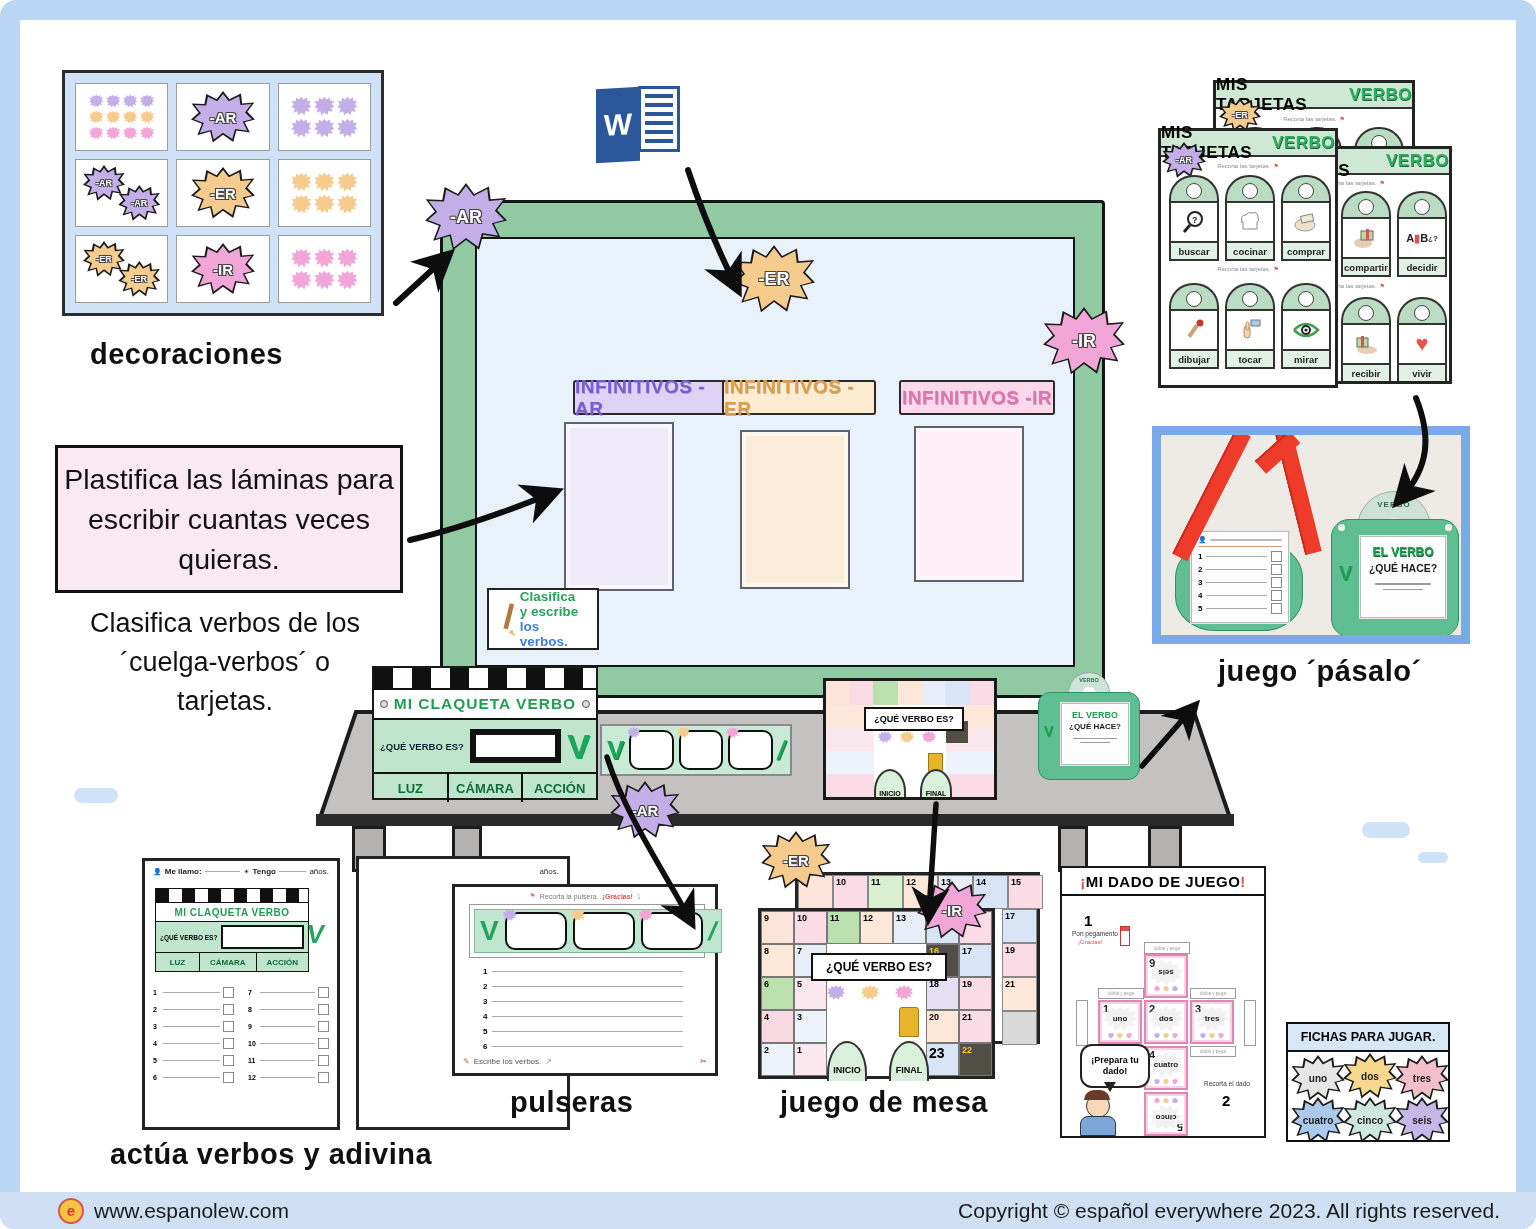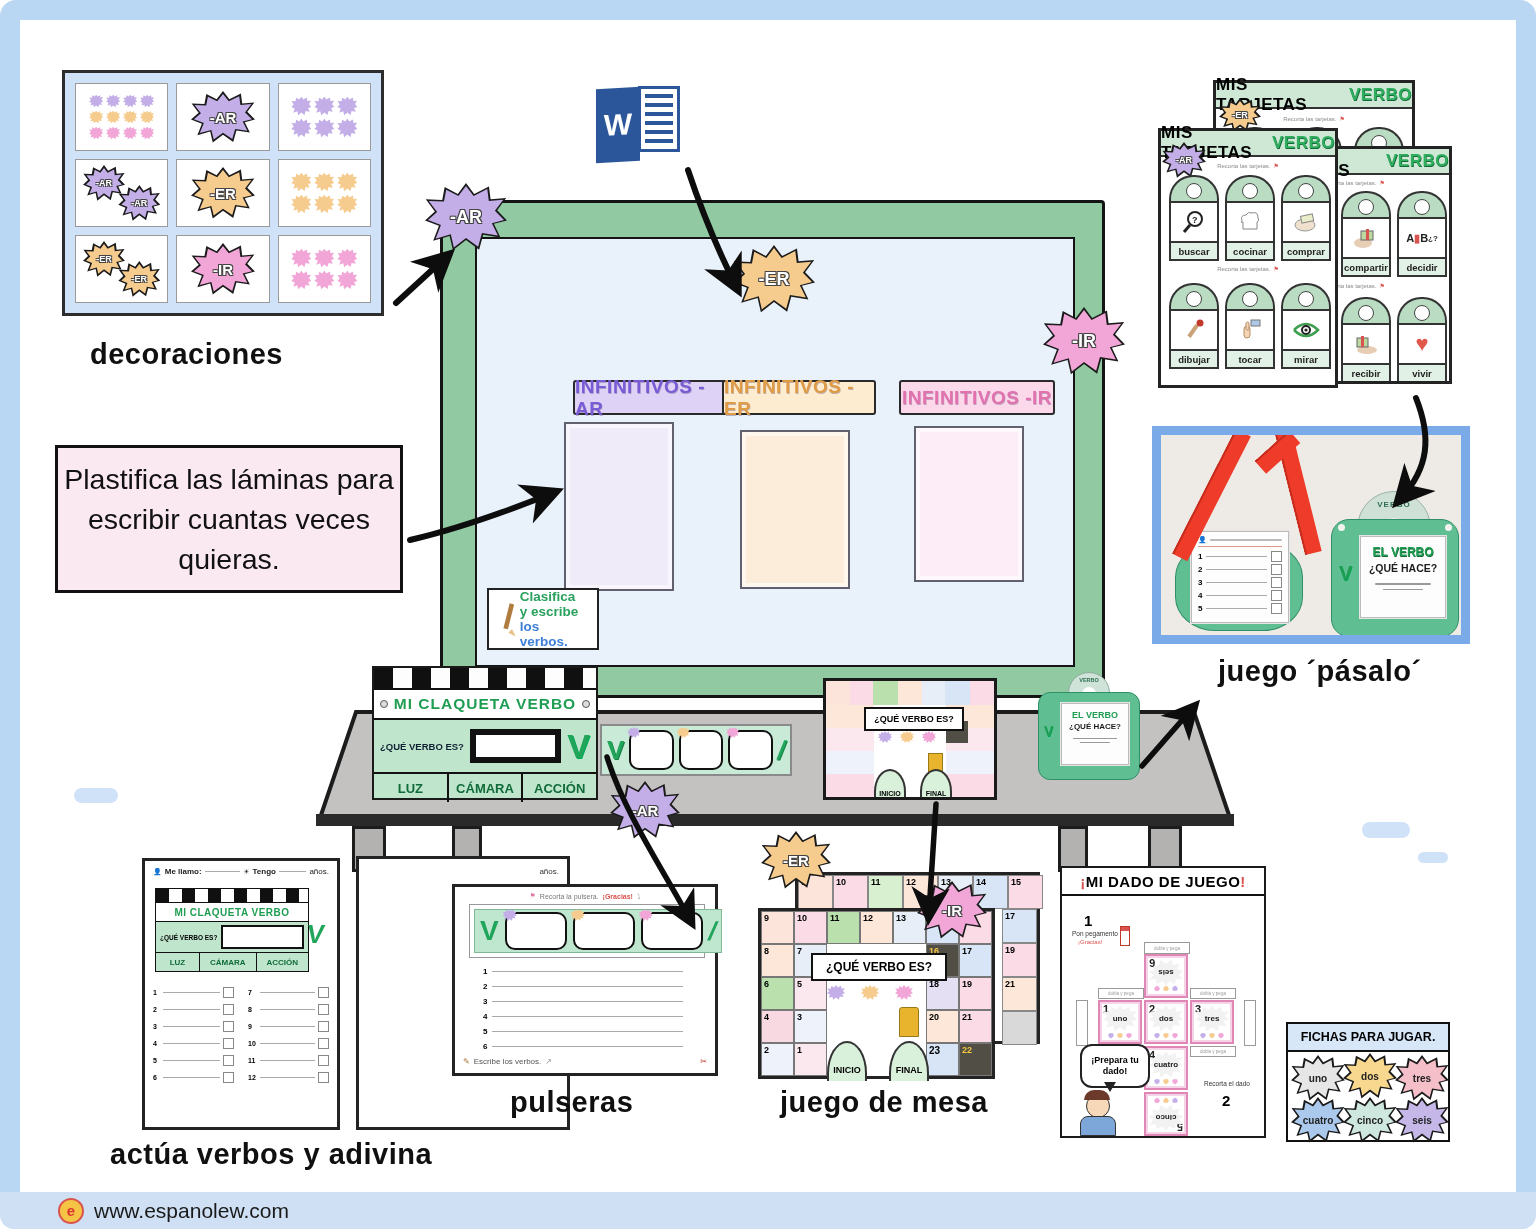--- a/index.html
+++ b/index.html
@@ -258,20 +258,23 @@
     </div>
   <div class="abs burst" style="left:764px;top:596px;width:64px;height:52px;--c:#f6cb8e;z-index:3;">
     <span style="font-size:15px;">-ER</span>
     </div>
   <div class="abs burst" style="left:920px;top:594px;width:64px;height:52px;--c:#f2a6d8;z-index:3;">
     <span style="font-size:15px;">-IR</span>
     </div>
 
   <div class="abs notebox">
     <span>Plastifica las láminas para escribir cuantas veces quieras.</span>
+  </div>
+  <div class="abs plainnote">
+    <span>Clasifica verbos de los ´cuelga-verbos´ o tarjetas.</span>
   </div>
 
   <div class="abs tpage" style="left:1213px;top:80px;width:202px;height:270px;z-index:1;">
     <div class="thead">
       <span>MIS TARJETAS</span>
       <span class="acc">VERBO</span>
     </div>
     <div class="burst" style="position:absolute;left:6px;top:18px;width:36px;height:28px;--c:#f6cb8e;">
       <span style="font-size:9px;">-ER</span>
       </div>
@@ -759,21 +762,21 @@
     <div style="position:absolute;left:165px;top:66px;width:33px;height:33px;box-sizing:border-box;border:1px solid #777;background:#e4dff3;font-weight:bold;font-size:9px;padding:1px 2px;">18</div>
     <div style="position:absolute;left:198px;top:66px;width:33px;height:33px;box-sizing:border-box;border:1px solid #777;background:#fbdce6;font-weight:bold;font-size:9px;padding:1px 2px;">19</div>
 
     <div style="position:absolute;left:0px;top:99px;width:33px;height:33px;box-sizing:border-box;border:1px solid #777;background:#f8d9e2;font-weight:bold;font-size:9px;padding:1px 2px;">4</div>
     <div style="position:absolute;left:33px;top:99px;width:33px;height:33px;box-sizing:border-box;border:1px solid #777;background:#eef3fb;font-weight:bold;font-size:9px;padding:1px 2px;">3</div>
     <div style="position:absolute;left:165px;top:99px;width:33px;height:33px;box-sizing:border-box;border:1px solid #777;background:#fde7d8;font-weight:bold;font-size:9px;padding:1px 2px;">20</div>
     <div style="position:absolute;left:198px;top:99px;width:33px;height:33px;box-sizing:border-box;border:1px solid #777;background:#fbdce6;font-weight:bold;font-size:9px;padding:1px 2px;">21</div>
 
     <div style="position:absolute;left:0px;top:132px;width:33px;height:33px;box-sizing:border-box;border:1px solid #777;background:#eef3fb;font-weight:bold;font-size:9px;padding:1px 2px;">2</div>
     <div style="position:absolute;left:33px;top:132px;width:33px;height:33px;box-sizing:border-box;border:1px solid #777;background:#fbe7ee;font-weight:bold;font-size:9px;padding:1px 2px;">1</div>
-    <div style="position:absolute;left:165px;top:132px;width:33px;height:33px;box-sizing:border-box;border:1px solid #777;background:#d7e5f6;font-weight:bold;font-size:10px;padding:1px 2px;">23</div>
+    <div style="position:absolute;left:165px;top:132px;width:33px;height:33px;box-sizing:border-box;border:1px solid #777;background:#d7e5f6;font-weight:bold;font-size:14px;padding:1px 2px;">23</div>
     <div style="position:absolute;left:198px;top:132px;width:33px;height:33px;box-sizing:border-box;border:1px solid #777;background:#514e46;color:#f4c73c;font-weight:bold;font-size:9px;padding:1px 2px;">22</div>
 
     <div style="position:absolute;left:50px;top:42px;width:132px;height:24px;background:#fff;border:2px solid #111;display:flex;align-items:center;justify-content:center;font-weight:bold;font-size:12px;">
       <span>¿QUÉ VERBO ES?</span>
       </div>
     <div style="position:absolute;left:66px;top:74px;display:flex;gap:16px;">
       <i class="burst-s" style="width:18px;height:15px;background:#c3aee8;"></i>
       <i class="burst-s" style="width:18px;height:15px;background:#f6cb8e;"></i>
       <i class="burst-s" style="width:18px;height:15px;background:#f2a6d8;"></i>
     </div>
@@ -936,15 +939,16 @@
     <path d="M1142,766 L1191,710" stroke="#0d0d0d" stroke-width="5.5" fill="none" stroke-linecap="round" marker-end="url(#ah)"></path>
     <path d="M1416,398 C1432,438 1428,468 1402,497" stroke="#0d0d0d" stroke-width="6" fill="none" stroke-linecap="round" marker-end="url(#ah)"></path>
   </svg>
 
   <div class="frame"></div>
   <div class="footer">
     <div class="logo">
         <span>e</span>
       </div>
     <div class="url">www.espanolew.com</div>
+    <div class="copy">Copyright © español everywhere 2023. All rights reserved.</div>
   </div>
 
 </div>
 
 </body></html>

